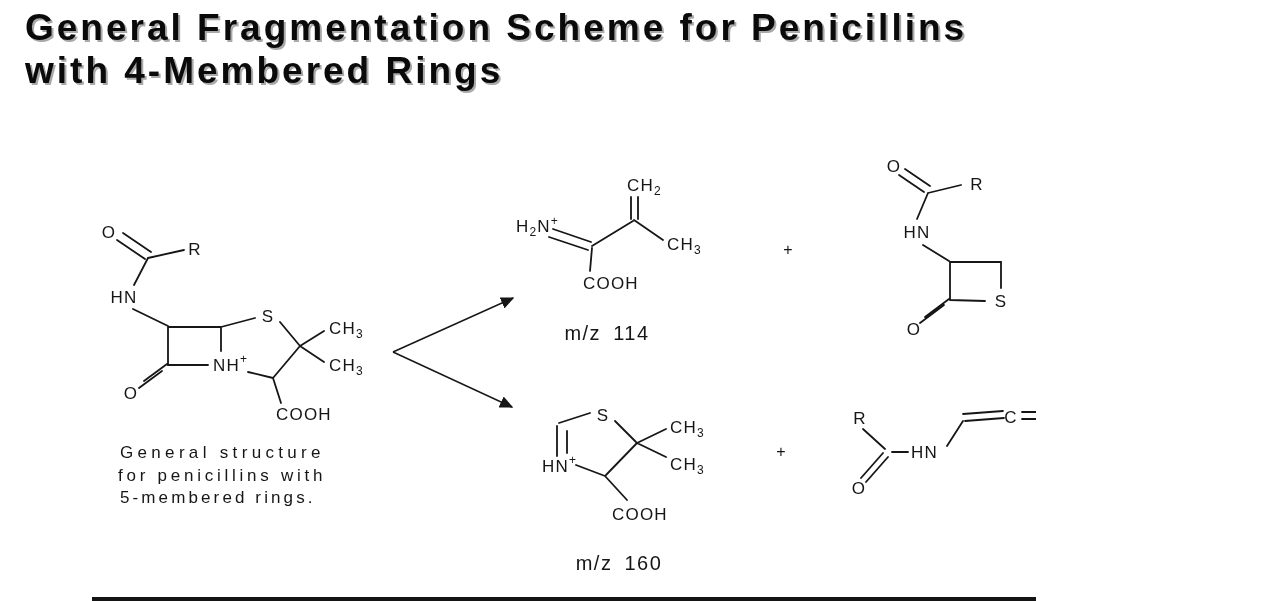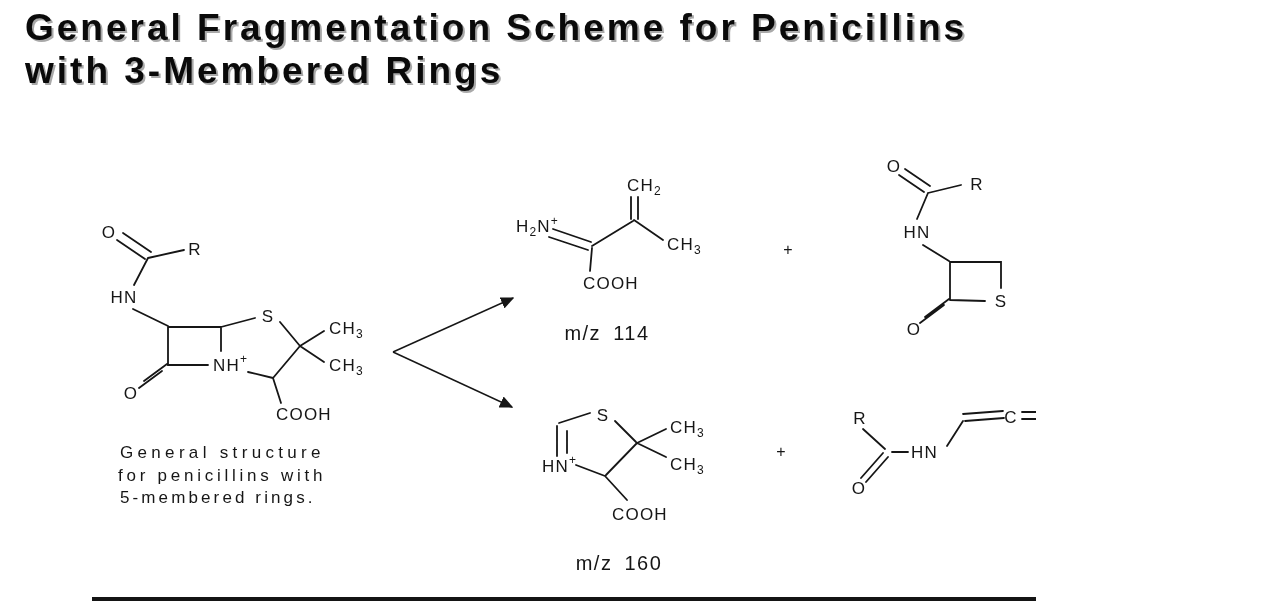--- a/index.html
+++ b/index.html
@@ -20,21 +20,21 @@
   .caption{font-family:"Liberation Sans",sans-serif;font-size:17px;fill:#161616;letter-spacing:1.5px;}
   .edge{fill:#141414;}
 </style>
 </head>
 <body>
 
 <div class="page">
 
   <div class="title">
     <span>General Fragmentation Scheme for Penicillins</span>
-    <span>with 3-Membered Rings</span>
+    <span>with 4-Membered Rings</span>
   </div>
 
   <svg width="1280" height="601" viewBox="0 0 1280 601">
     <defs>
       <marker id="ah" viewBox="0 0 9 8" refX="8" refY="4" markerWidth="9" markerHeight="8" orient="auto">
         <path d="M0,0 L9,4 L0,8 z" fill="#161616"></path>
       </marker>
     </defs>
 
     <g>

